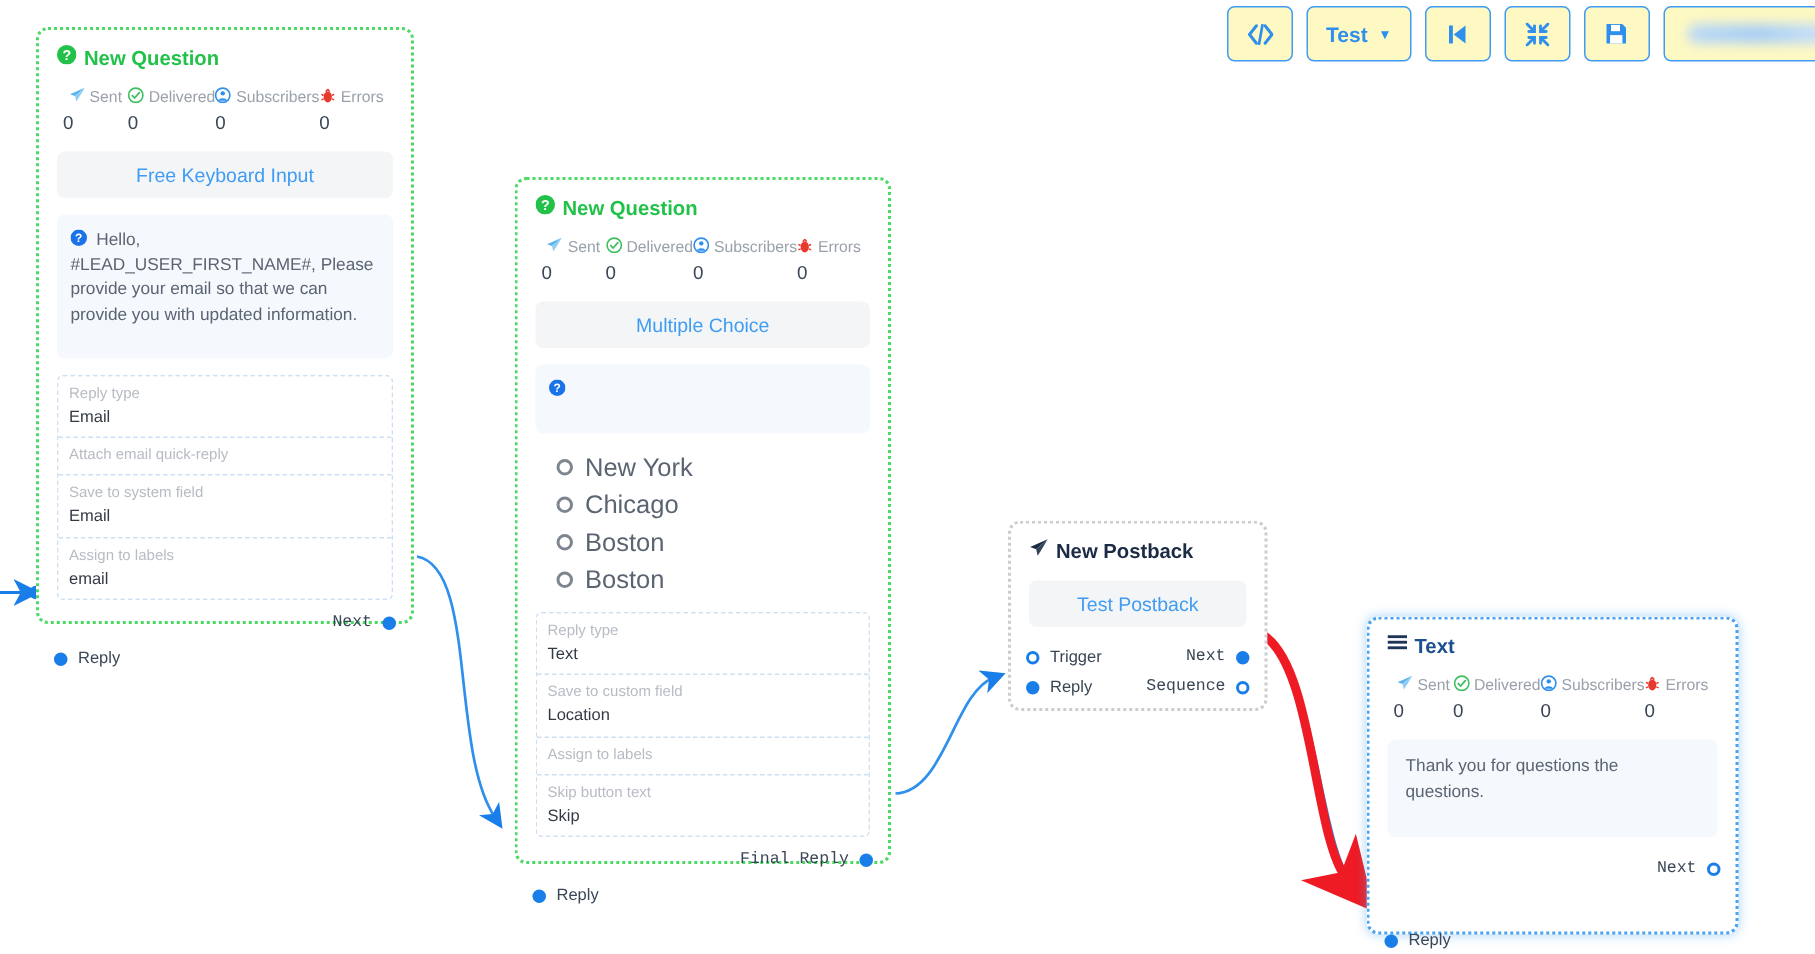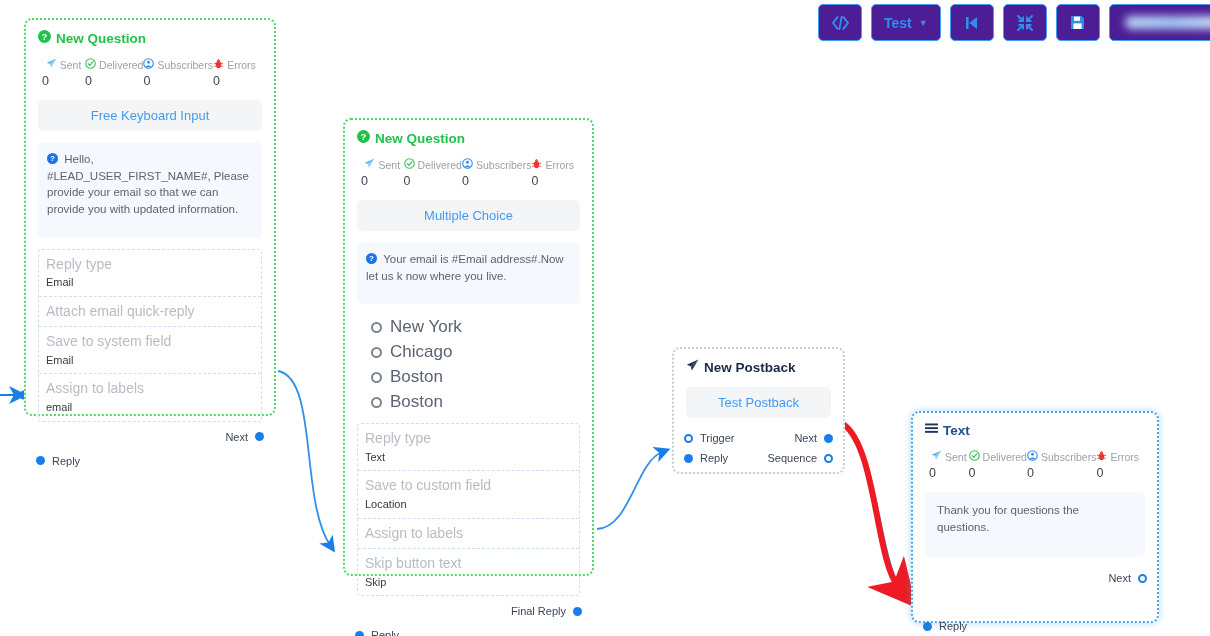--- a/index.html
+++ b/index.html
@@ -13,21 +13,21 @@
   #canvas { position: relative; width: 1210px; height: 636px; }
 
   
   #wires { position: absolute; left: 0; top: 0; width: 1210px; height: 636px; pointer-events: none; }
 
   
   .toolbar { position: absolute; top: 4px; left: 818px; display: flex; gap: 9px; align-items: center; }
   .tbtn {
     height: 37px; min-width: 44px;
     border: 1px solid #3f9cf3; border-radius: 5px;
-    background: #4c1d95; color: #2f8fec;
+    background: #fef9c3; color: #2f8fec;
     display: flex; align-items: center; justify-content: center;
     font-size: 14px; font-weight: bold; padding: 0 12px; cursor: pointer;
   }
   .tbtn svg { display: block; }
   .tbtn .caret { margin-left: 7px; font-size: 9px; }
   .tbtn-wide { width: 152px; justify-content: center; }
   .blurred {
     color: transparent; background: linear-gradient(90deg,#bcd9f7,#a8cef5 40%,#c3ddf8 70%,#b9d6f6);
     width: 120px; height: 13px; border-radius: 6px;
     filter: blur(4px);
@@ -60,29 +60,29 @@
   }
   .msg .qi { color: #1a73e8; margin-right: 3px; }
 
   .choices { padding: 2px 0 6px 14px; }
   .choice { display: flex; align-items: center; gap: 8px; margin-bottom: 5px; font-size: 17px; color: #5b6472; }
   .radio { width: 11px; height: 11px; border-radius: 50%; border: 2px solid #7d858f; }
 
   .fields { border: 1px dashed #cddff2; border-radius: 4px; }
   .field { border-bottom: 1px dashed #cddff2; padding: 5px 7px 5px 7px; }
   .field:last-child { border-bottom: none; }
-  .field-label { font-size: 14px; color: #b7bcc4; line-height: 1.4; }
+  .field-label { font-size: 10px; color: #b7bcc4; line-height: 1.4; }
   .field-value { font-size: 11px; color: #333a44; line-height: 1.5; }
 
   .ports { position: relative; }
   .port { position: absolute; font-size: 11px; color: #3b4656; white-space: nowrap; }
   .port .dot { position: absolute; width: 9px; height: 9px; border-radius: 50%; top: 50%; margin-top: -4.5px; }
   .dot.filled { background: #1a7ee8; }
   .dot.hollow { background: #fff; border: 2px solid #1a7ee8; }
-  .port.right { right: 0; text-align: center; padding-right: 14px; }
+  .port.right { right: 0; text-align: center; padding-right: 14px; font-family: Liberation Mono, monospace; }
   .port.right .dot { right: -2px; }
   .port.left { left: 0; padding-left: 14px; }
   .port.left .dot { left: -2px; }
 
   .icn { display: inline-block; vertical-align: middle; }
 </style>
 </head>
 <body>
 
 <div id="canvas">
@@ -314,21 +314,21 @@
     </div>
 
     <div class="pill">Multiple Choice</div>
 
     <div class="msg">
       <span class="qi">
         <svg width="11" height="11" viewBox="0 0 13 13" style="vertical-align:-1px">
             <circle cx="6.5" cy="6.5" r="6.5" fill="#1a73e8"></circle>
             <text x="6.5" y="10" font-size="9.5" font-weight="bold" fill="#fff" text-anchor="middle" font-family="Liberation Sans">?</text>
           </svg>
-      </span><span>Your email is #Email address#.Now let us k now where you live.</span>
+      </span>
     </div>
 
     <div class="choices">
       <div class="choice">
           <span class="radio"></span>
           <span>New York</span>
         </div>
       <div class="choice">
           <span class="radio"></span>
           <span>Chicago</span>

